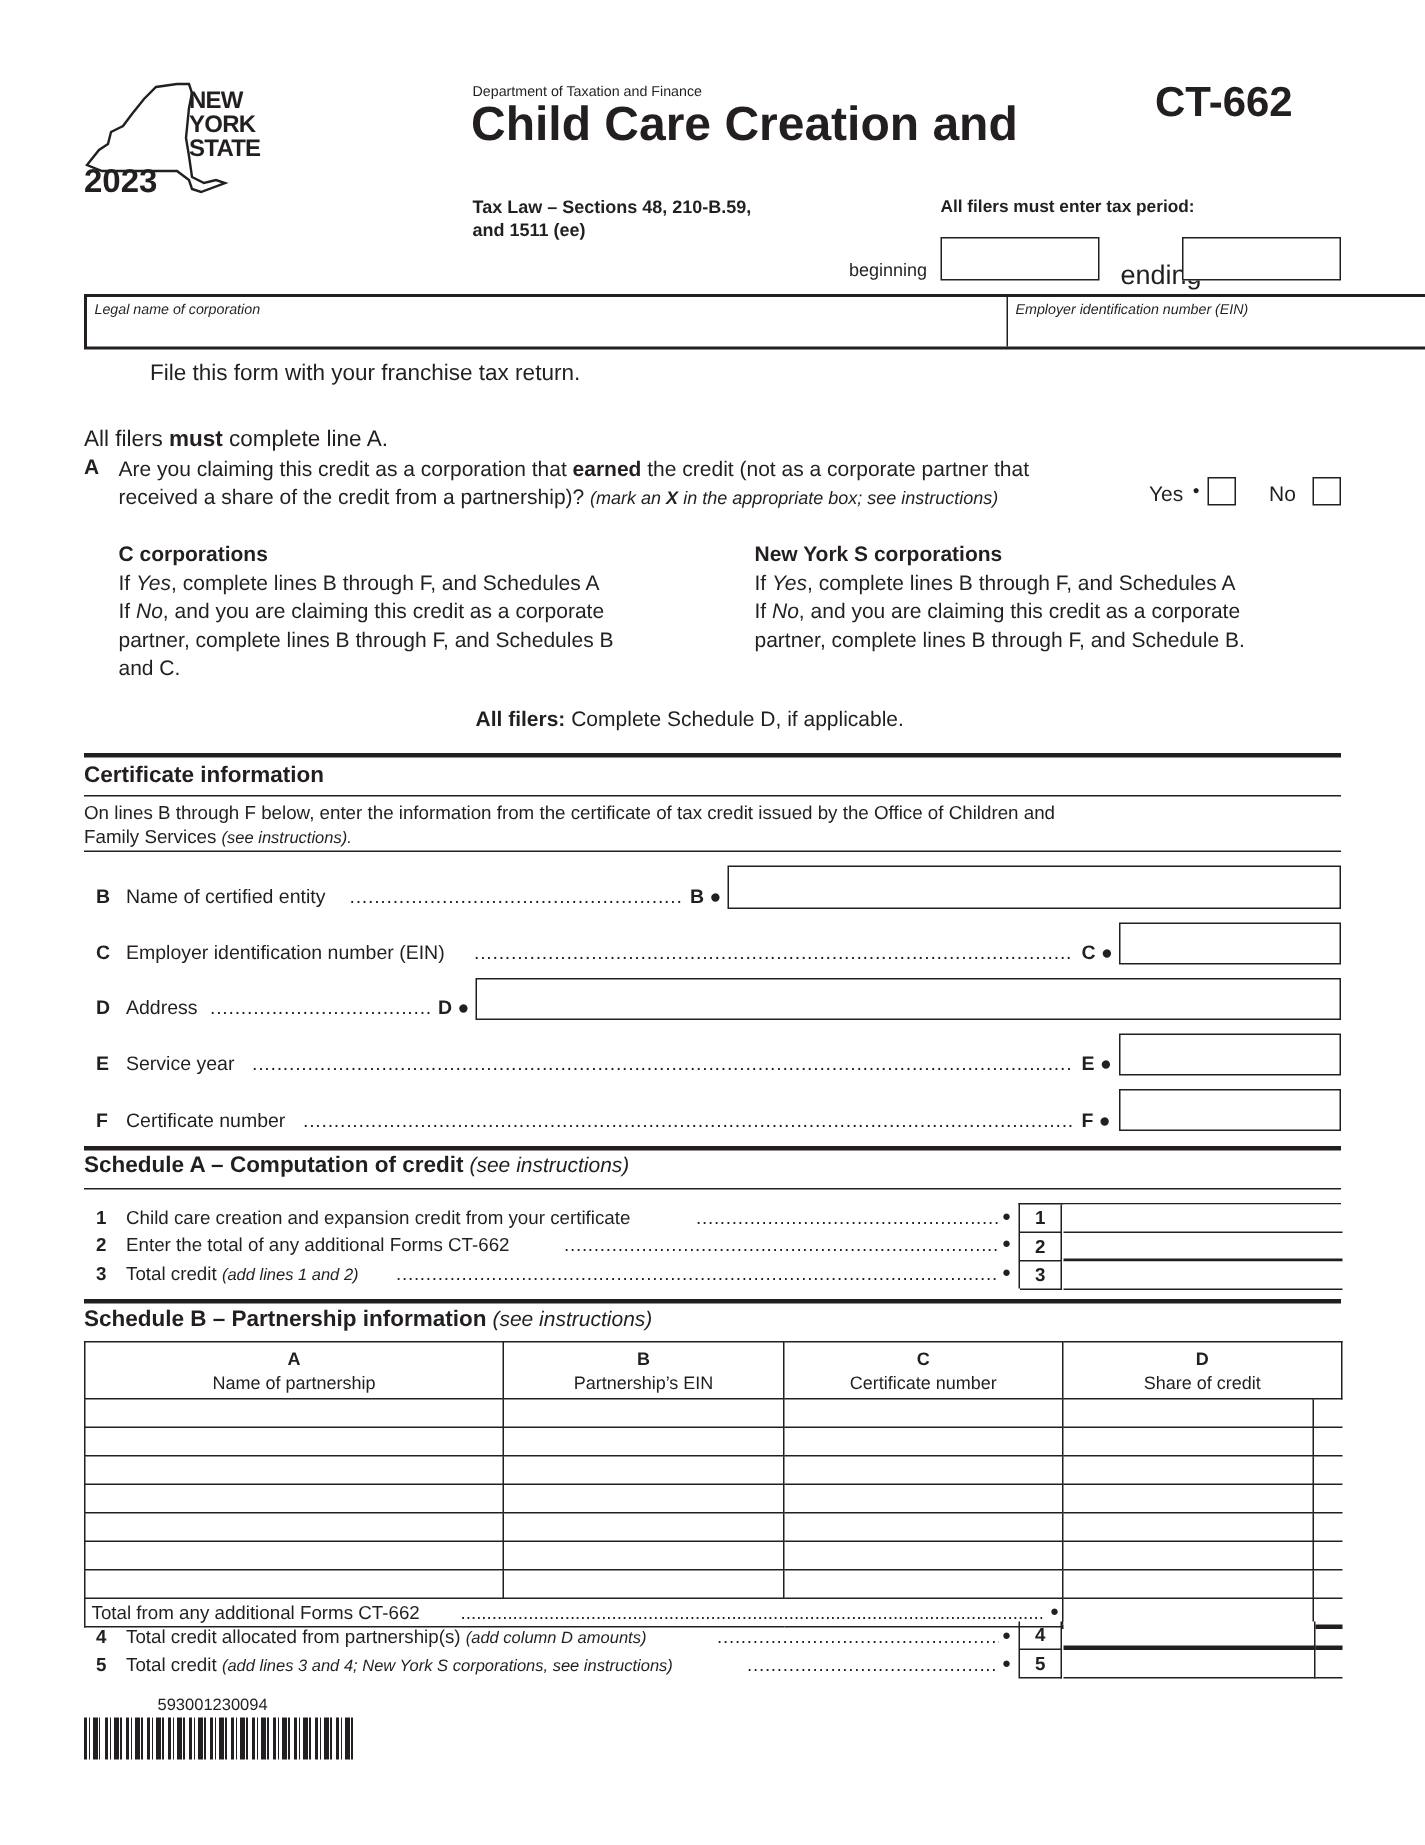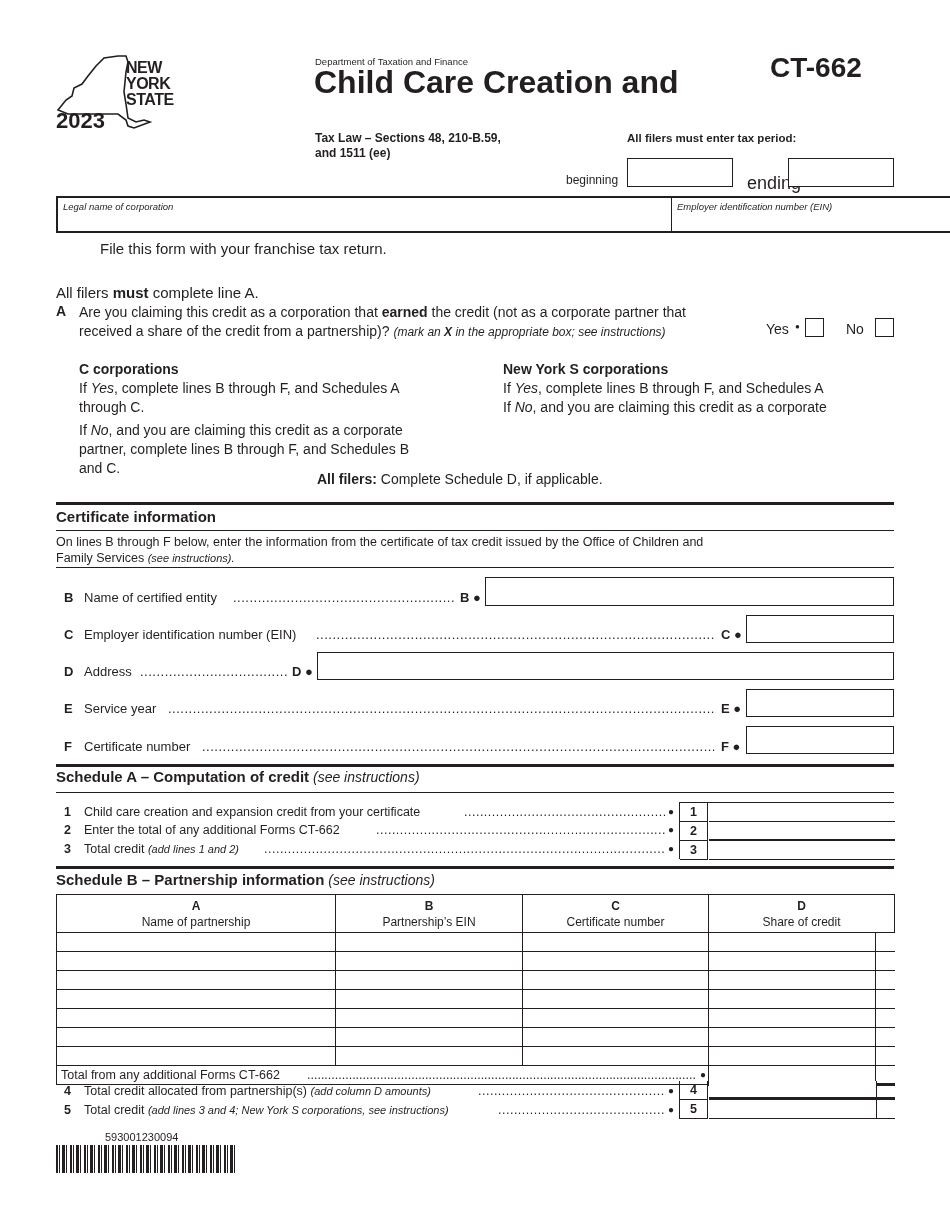--- a/index.html
+++ b/index.html
@@ -70,29 +70,29 @@
 </div>
 <div class="abs" style="left:766px;top:321px;font-size:14px;">Yes</div>
 <div class="abs" style="left:795px;top:322px;font-size:8px;">●</div>
 <div class="abs box" style="left:805px;top:318px;width:19px;height:19px;"></div>
 <div class="abs" style="left:846px;top:321px;font-size:14px;">No</div>
 <div class="abs box" style="left:875px;top:318px;width:19px;height:19px;"></div>
 
 <div class="abs" style="left:79px;top:360px;width:390px;font-size:14px;line-height:19px;">
   <div class="b">C corporations</div>
   <div><span>If </span><span class="i">Yes</span><span>, complete lines B through F, and Schedules A</span></div>
-  <div style="margin-bottom:4px;">through C.</div>
   <div><span>If </span><span class="i">No</span><span>, and you are claiming this credit as a corporate</span></div>
   <div>partner, complete lines B through F, and Schedules B</div>
   <div>and C.</div>
 </div>
 <div class="abs" style="left:503px;top:360px;width:390px;font-size:14px;line-height:19px;">
   <div class="b">New York S corporations</div>
   <div><span>If </span><span class="i">Yes</span><span>, complete lines B through F, and Schedules A</span></div>
   <div><span>If </span><span class="i">No</span><span>, and you are claiming this credit as a corporate</span></div>
+  <div>partner, complete lines B through F, and Schedule B.</div>
 </div>
 <div class="abs" style="left:317px;top:471px;font-size:14px;">
   <span class="b">All filers:</span><span> Complete Schedule D, if applicable.</span>
 </div>
 
 <div class="hr-thick" style="top:502px;"></div>
 <div class="abs b" style="left:56px;top:508px;font-size:15px;">Certificate information</div>
 <div class="hr-thin" style="top:530px;"></div>
 <div class="abs" style="left:56px;top:534px;font-size:12.5px;line-height:16px;">
   <div>On lines B through F below, enter the information from the certificate of tax credit issued by the Office of Children and</div>

